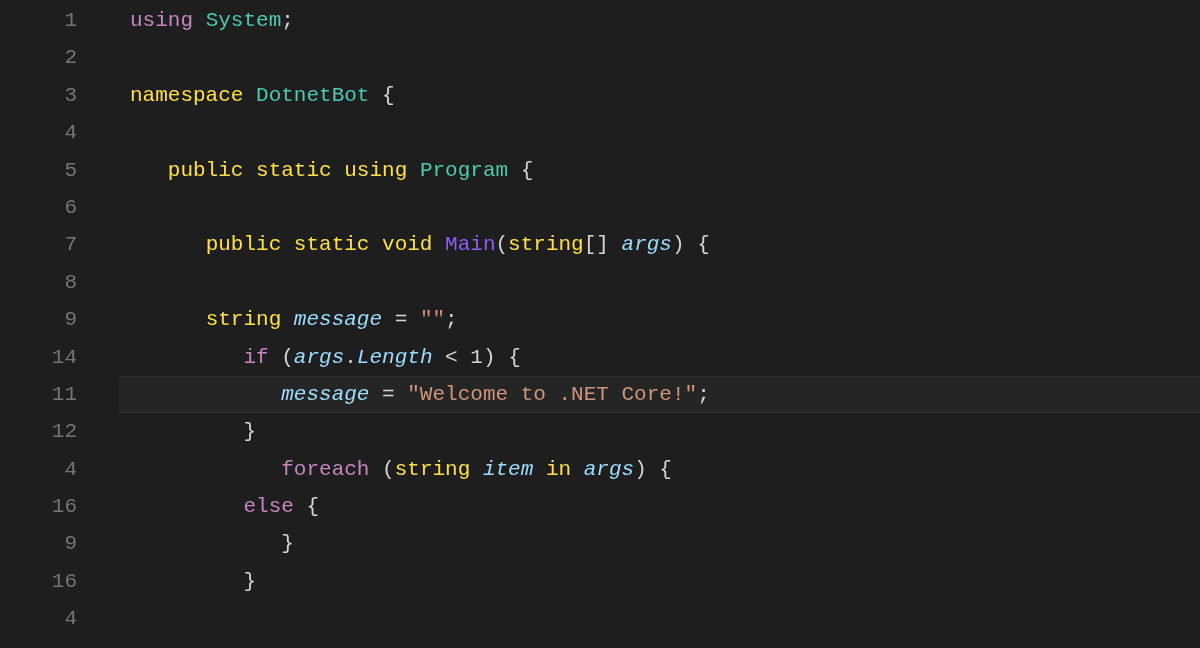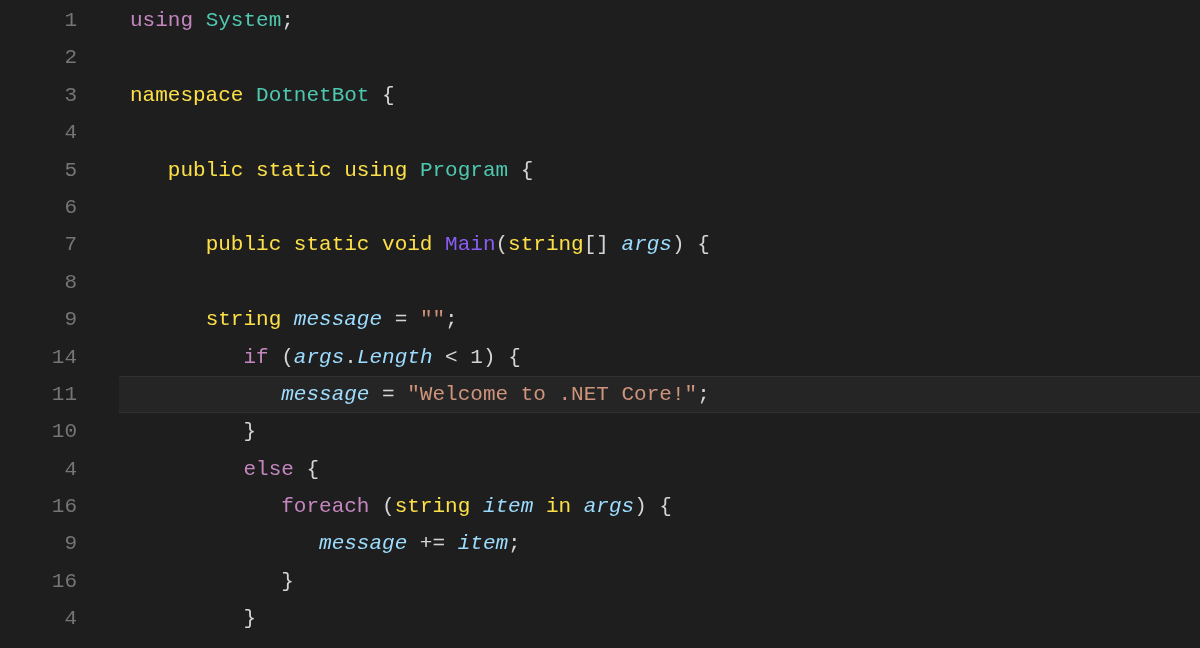--- a/index.html
+++ b/index.html
@@ -75,39 +75,38 @@
       <span class="ln">2</span>
       <span class="ln">3</span>
       <span class="ln">4</span>
       <span class="ln">5</span>
       <span class="ln">6</span>
       <span class="ln">7</span>
       <span class="ln">8</span>
       <span class="ln">9</span>
       <span class="ln">14</span>
       <span class="ln">11</span>
-      <span class="ln">10</span>
+      <span class="ln">12</span>
       <span class="ln">4</span>
       <span class="ln">16</span>
       <span class="ln">9</span>
       <span class="ln">16</span>
       <span class="ln">4</span>
     </div>
   <div class="code">
       <div class="line"><span></span><span class="tk-keyword">using </span><span class="tk-type">System</span><span class="tk-punc">;</span></div>
       <div class="line"><span></span></div>
       <div class="line"><span></span><span class="tk-keyword2">namespace </span><span class="tk-type">DotnetBot</span><span class="tk-punc"> {</span></div>
       <div class="line"><span></span></div>
       <div class="line"><span>   </span><span class="tk-keyword2">public </span><span class="tk-keyword2">static </span><span class="tk-keyword2">using </span><span class="tk-type">Program</span><span class="tk-punc"> {</span></div>
       <div class="line"><span></span></div>
       <div class="line"><span>      </span><span class="tk-keyword2">public </span><span class="tk-keyword2">static </span><span class="tk-keyword2">void </span><span class="tk-method">Main</span><span class="tk-punc">(</span><span class="tk-keyword2">string</span><span class="tk-punc">[] </span><span class="tk-var">args</span><span class="tk-punc">) {</span></div>
       <div class="line"><span></span></div>
       <div class="line"><span>      </span><span class="tk-keyword2">string </span><span class="tk-var">message</span><span class="tk-op"> = </span><span class="tk-string">""</span><span class="tk-punc">;</span></div>
       <div class="line"><span>         </span><span class="tk-keyword">if </span><span class="tk-punc">(</span><span class="tk-var">args</span><span class="tk-punc">.</span><span class="tk-var">Length</span><span class="tk-op"> &lt; </span><span class="tk-punc">1</span><span class="tk-punc">) {</span></div>
       <div class="line highlight"><span>            </span><span class="tk-var">message</span><span class="tk-op"> = </span><span class="tk-string">"Welcome to .NET Core!"</span><span class="tk-punc">;</span></div>
       <div class="line"><span>         </span><span class="tk-punc">}</span></div>
+      <div class="line"><span>            </span><span class="tk-keyword">foreach </span><span class="tk-punc">(</span><span class="tk-keyword2">string </span><span class="tk-var">item</span><span class="tk-keyword2"> in </span><span class="tk-var">args</span><span class="tk-punc">) {</span></div>
       <div class="line"><span>         </span><span class="tk-keyword">else </span><span class="tk-punc">{</span></div>
-      <div class="line"><span>            </span><span class="tk-keyword">foreach </span><span class="tk-punc">(</span><span class="tk-keyword2">string </span><span class="tk-var">item</span><span class="tk-keyword2"> in </span><span class="tk-var">args</span><span class="tk-punc">) {</span></div>
-      <div class="line"><span>               </span><span class="tk-var">message</span><span class="tk-op"> += </span><span class="tk-var">item</span><span class="tk-punc">;</span></div>
       <div class="line"><span>            </span><span class="tk-punc">}</span></div>
       <div class="line"><span>         </span><span class="tk-punc">}</span></div>
     </div>
 </div>
 
 </body></html>

